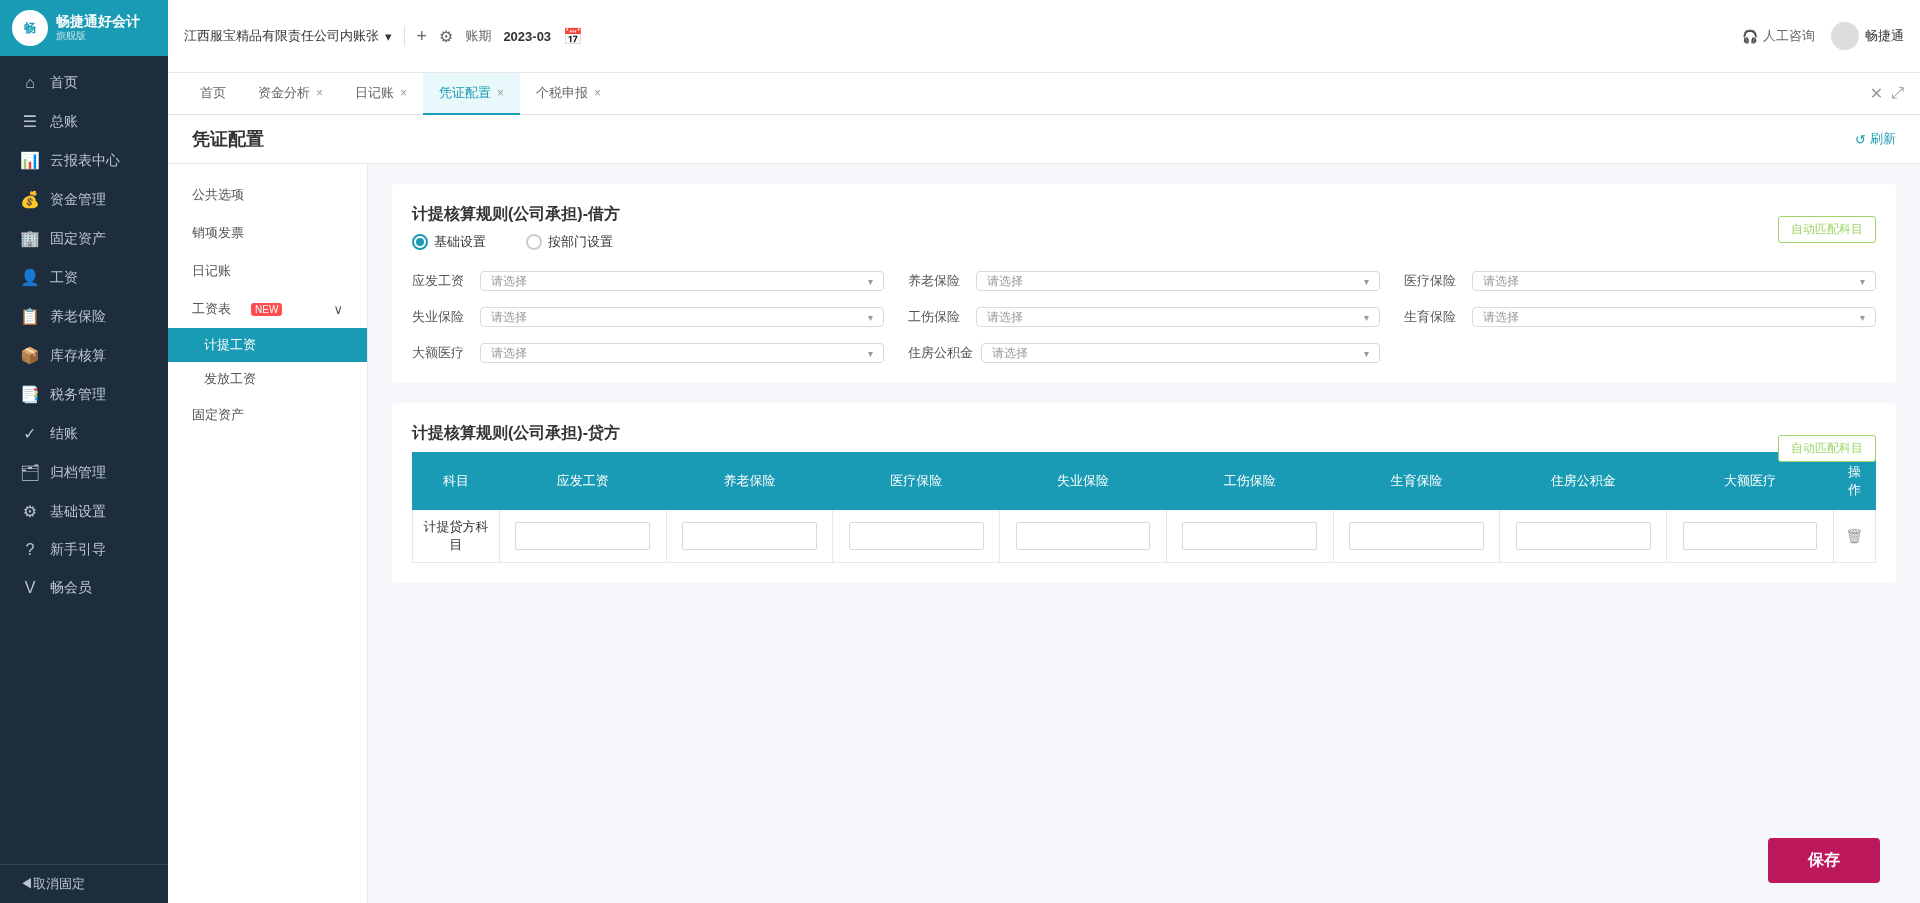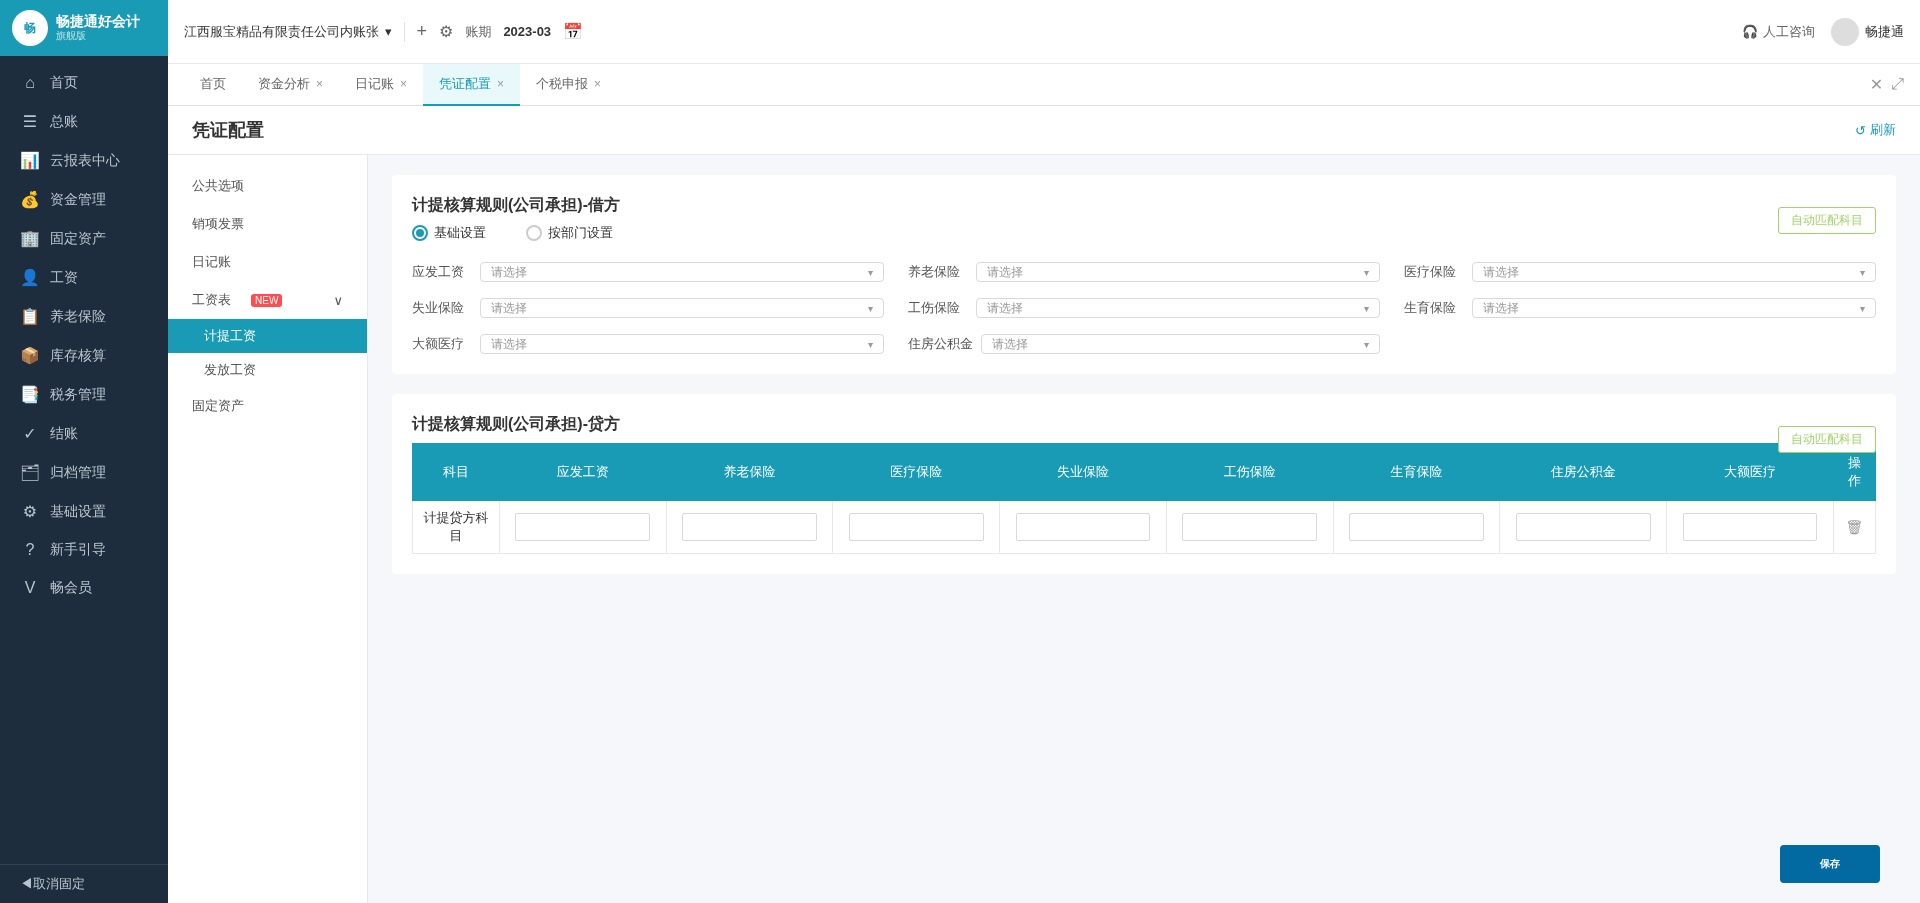--- a/index.html
+++ b/index.html
@@ -44,21 +44,21 @@
       padding: 10px 20px; color: #b8c5d0; cursor: pointer;
       display: flex; align-items: center; gap: 8px; font-size: 13px;
       border-top: 1px solid rgba(255,255,255,0.1);
     }
 
     
     .main { flex: 1; display: flex; flex-direction: column; overflow: hidden; }
 
     
     .topbar {
-      background: white; height: 64px; display: flex; align-items: center;
+      background: white; height: 73px; display: flex; align-items: center;
       padding: 16px 16px; border-bottom: 1px solid #e8e8e8; gap: 12px;
     }
     .company-select {
       display: flex; align-items: center; gap: 6px; cursor: pointer;
       font-size: 13px; color: #333;
     }
     .topbar-divider { width: 1px; height: 20px; background: #e0e0e0; }
     .topbar-add { color: #666; cursor: pointer; font-size: 18px; }
     .topbar-gear { color: #666; cursor: pointer; font-size: 16px; }
     .period-label { color: #666; font-size: 13px; }
@@ -171,22 +171,22 @@
     .table-input {
       width: 90%; border: 1px solid #d9d9d9; border-radius: 2px;
       padding: 3px 6px; font-size: 12px; color: #333; outline: none;
       height: 28px;
     }
     .del-icon { color: #999; cursor: pointer; font-size: 14px; }
 
     
     .save-btn {
       position: fixed; bottom: 20px; right: 40px;
-      background: #0369a1; color: white; border: none;
-      padding: 12px 40px; font-size: 10px; cursor: pointer; border-radius: 4px;
+      background: #be185d; color: white; border: none;
+      padding: 12px 40px; font-size: 16px; cursor: pointer; border-radius: 4px;
       font-weight: bold;
     }
 
     
     .main-content::-webkit-scrollbar { width: 6px; }
     .main-content::-webkit-scrollbar-track { background: #f0f0f0; }
     .main-content::-webkit-scrollbar-thumb { background: #ccc; border-radius: 3px; }
   </style>
 </head>
 <body>

